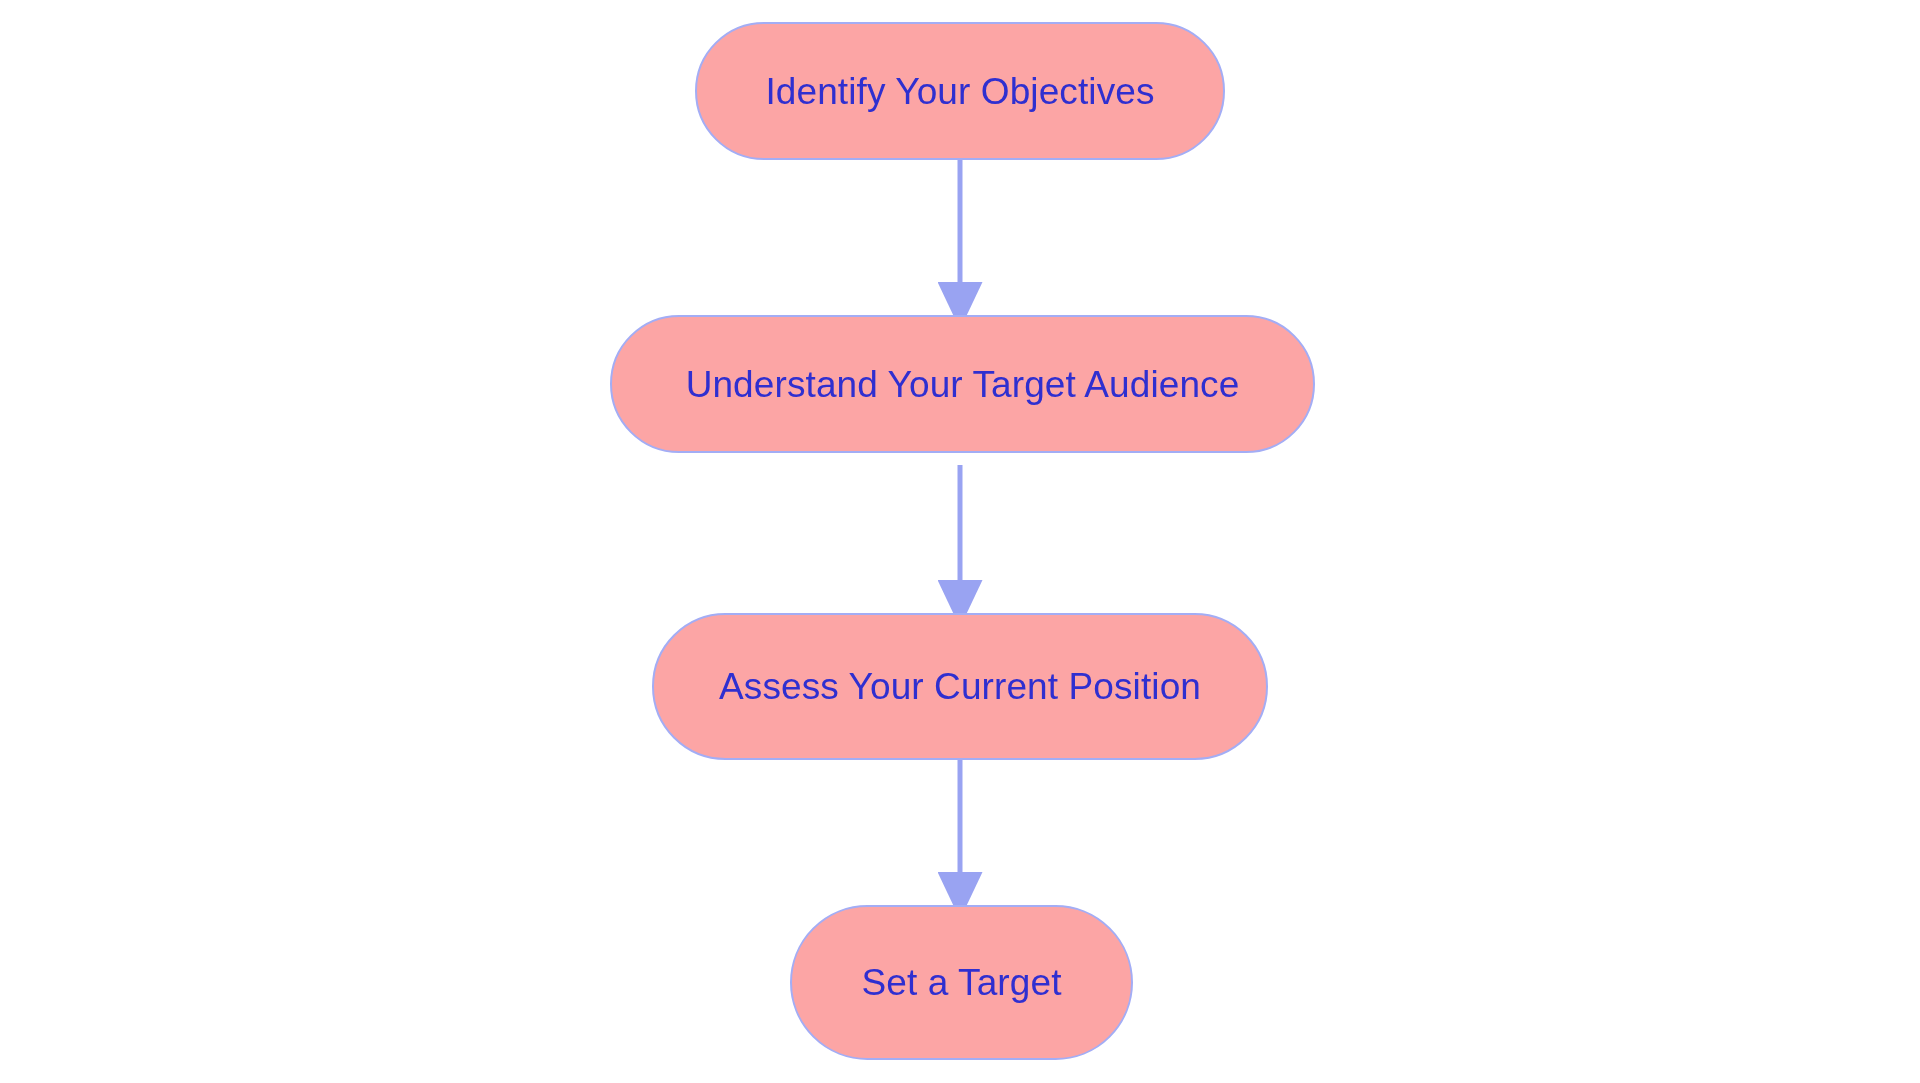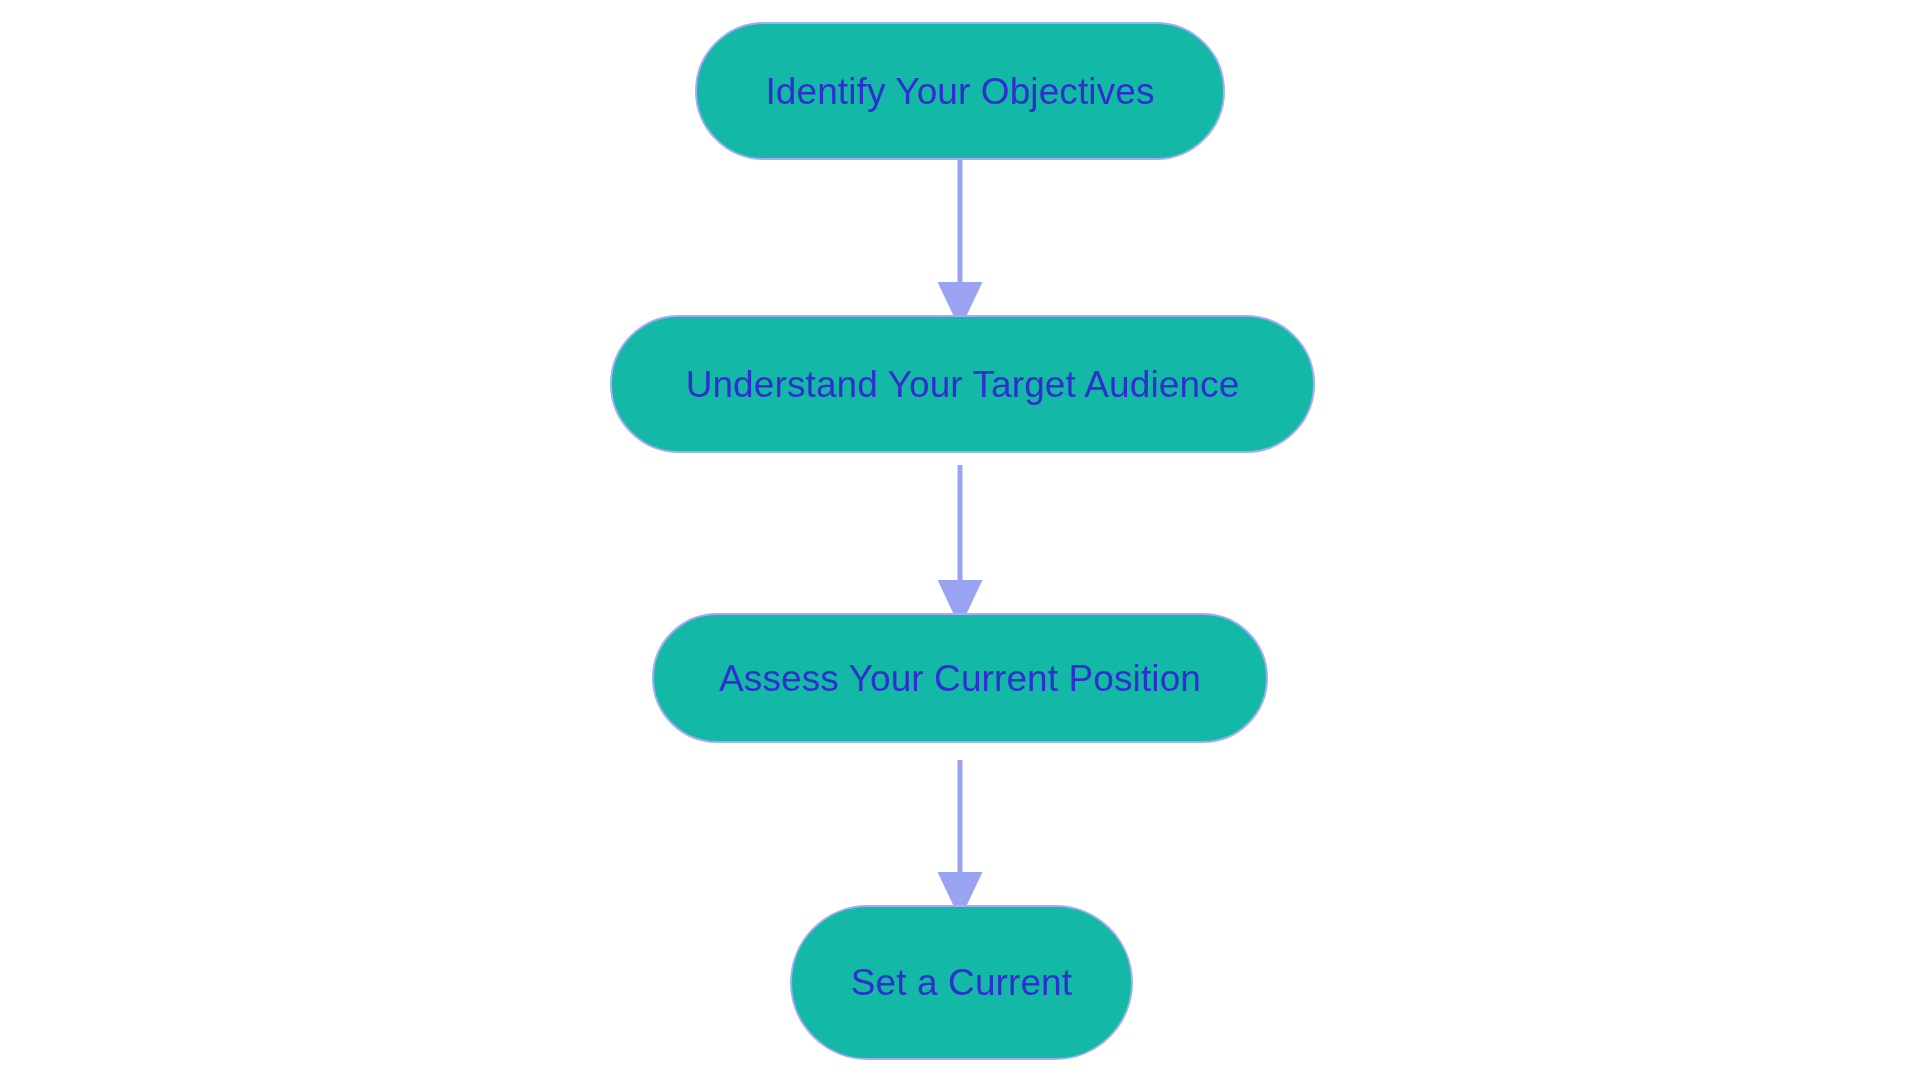--- a/index.html
+++ b/index.html
@@ -30,40 +30,40 @@
     height: 1083px;
   }
 
   
   .node {
     position: absolute;
     box-sizing: border-box;
     display: flex;
     align-items: center;
     justify-content: center;
-    background: #14b8a6;
+    background: #fca5a5;
     border: 2px solid #a3adf5;
     border-radius: 999px;
     z-index: 2;
   }
   .node-label {
     color: #2f2fd0;
     font-family: "Liberation Sans", "DejaVu Sans", sans-serif;
     font-size: 37px;
     font-weight: 400;
     line-height: 1;
     letter-spacing: 0.1px;
     white-space: nowrap;
     user-select: none;
   }
 
   
   #node-0 { left: 695px;  top: 22px;   width: 530px; height: 138px; }
   #node-1 { left: 610px;  top: 315px;  width: 705px; height: 138px; }
-  #node-2 { left: 652px;  top: 613px;  width: 616px; height: 130px; }
+  #node-2 { left: 652px;  top: 613px;  width: 616px; height: 147px; }
   #node-3 { left: 790px;  top: 905px;  width: 343px; height: 155px; }
 </style>
 </head>
 <body>
 
 <div id="flow-root">
 
   <svg id="connector-layer" viewBox="0 0 1920 1083" width="1920" height="1083" xmlns="http://www.w3.org/2000/svg" aria-hidden="true">
     <defs>
       <marker id="arrowhead" markerWidth="11" markerHeight="9" refX="1.2" refY="4.5" orient="auto" markerUnits="strokeWidth">
@@ -84,16 +84,16 @@
 
   <div class="node" id="node-1">
     <span class="node-label">Understand Your Target Audience</span>
   </div>
 
   <div class="node" id="node-2">
     <span class="node-label">Assess Your Current Position</span>
   </div>
 
   <div class="node" id="node-3">
-    <span class="node-label">Set a Current</span>
+    <span class="node-label">Set a Target</span>
   </div>
 
 </div>
 
 </body></html>

